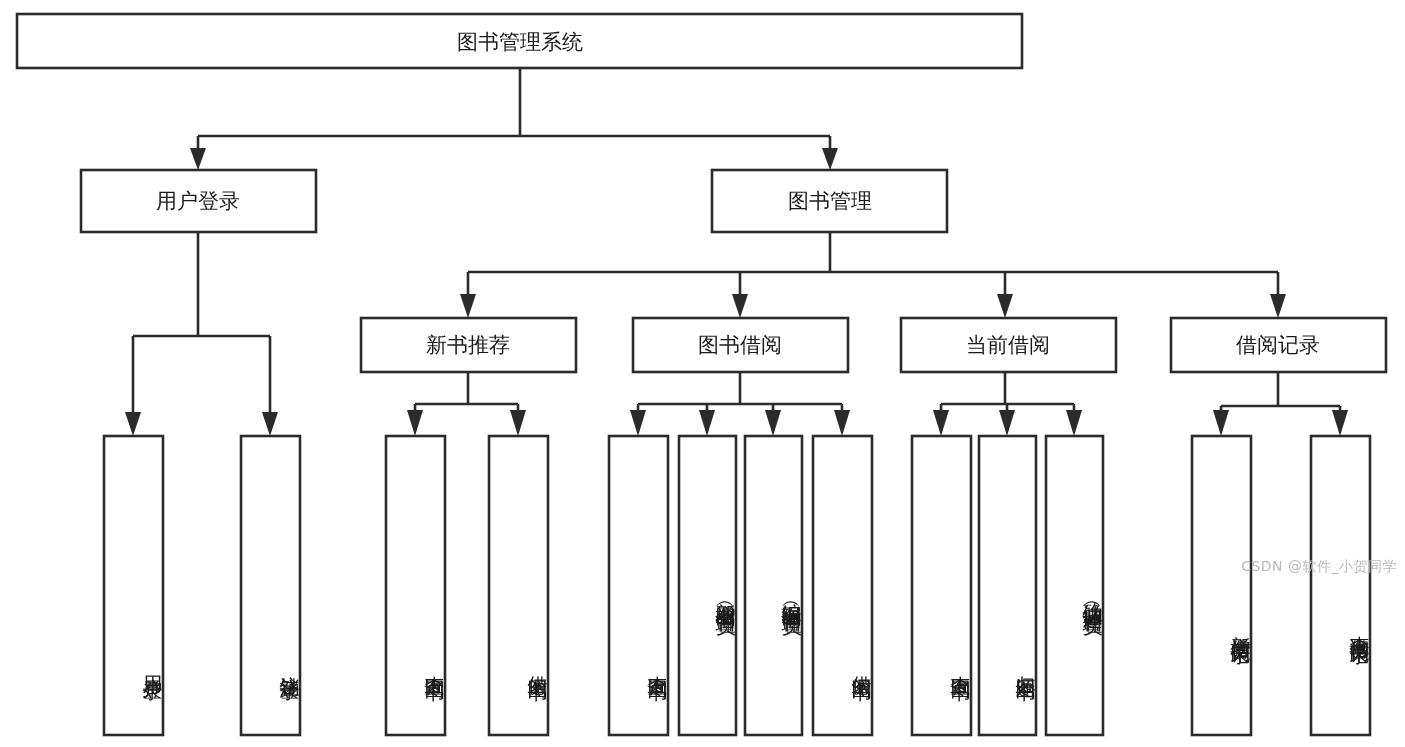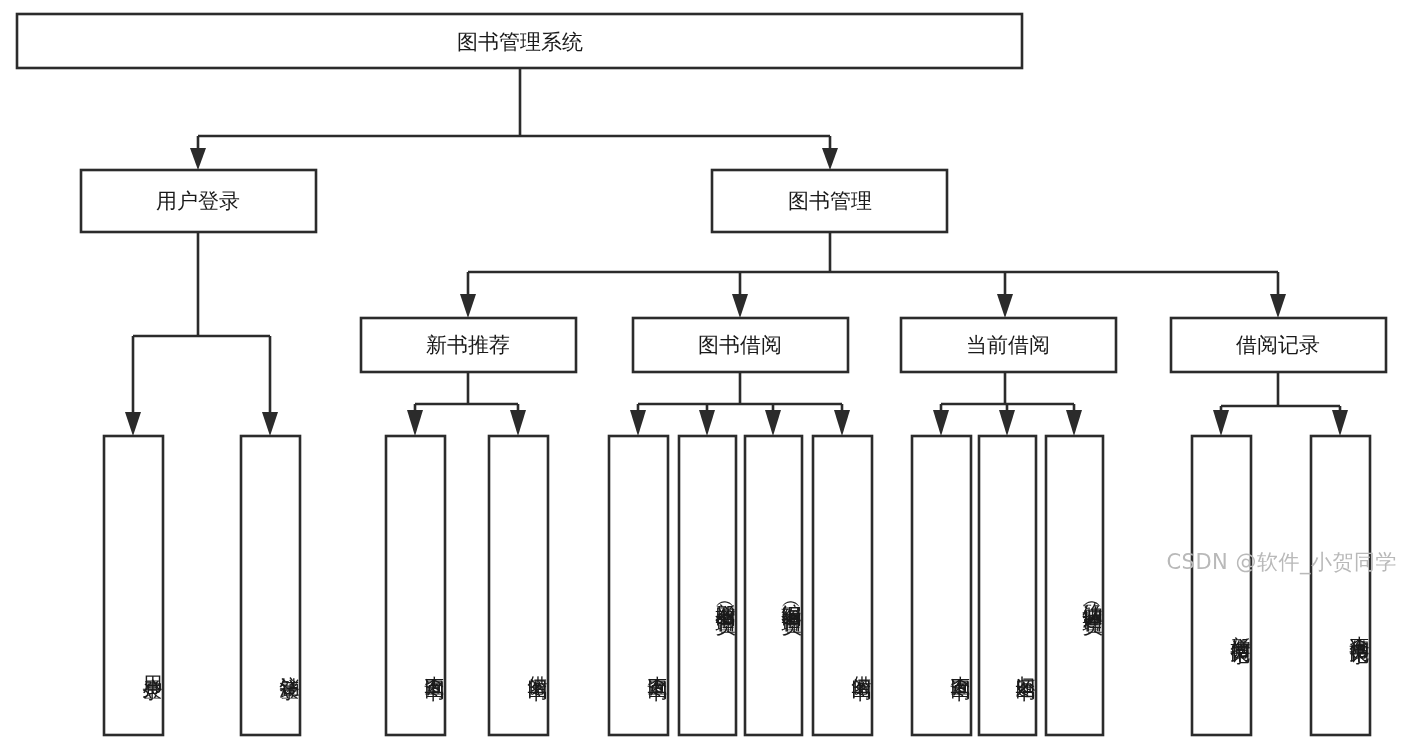--- a/index.html
+++ b/index.html
@@ -64,21 +64,21 @@
     align-items: flex-start;
     justify-content: center;
     pointer-events: none;
     white-space: nowrap;
   }
   .watermark {
     position: absolute;
     right: 8px;
     bottom: 4px;
     font-family: "DejaVu Sans", "Liberation Sans", sans-serif;
-    font-size: 21px;
+    font-size: 14px;
     color: #b9b9b9;
     letter-spacing: 0.5px;
     white-space: nowrap;
   }
 </style>
 </head>
 <body>
 
 <div id="diagram-root">
 

